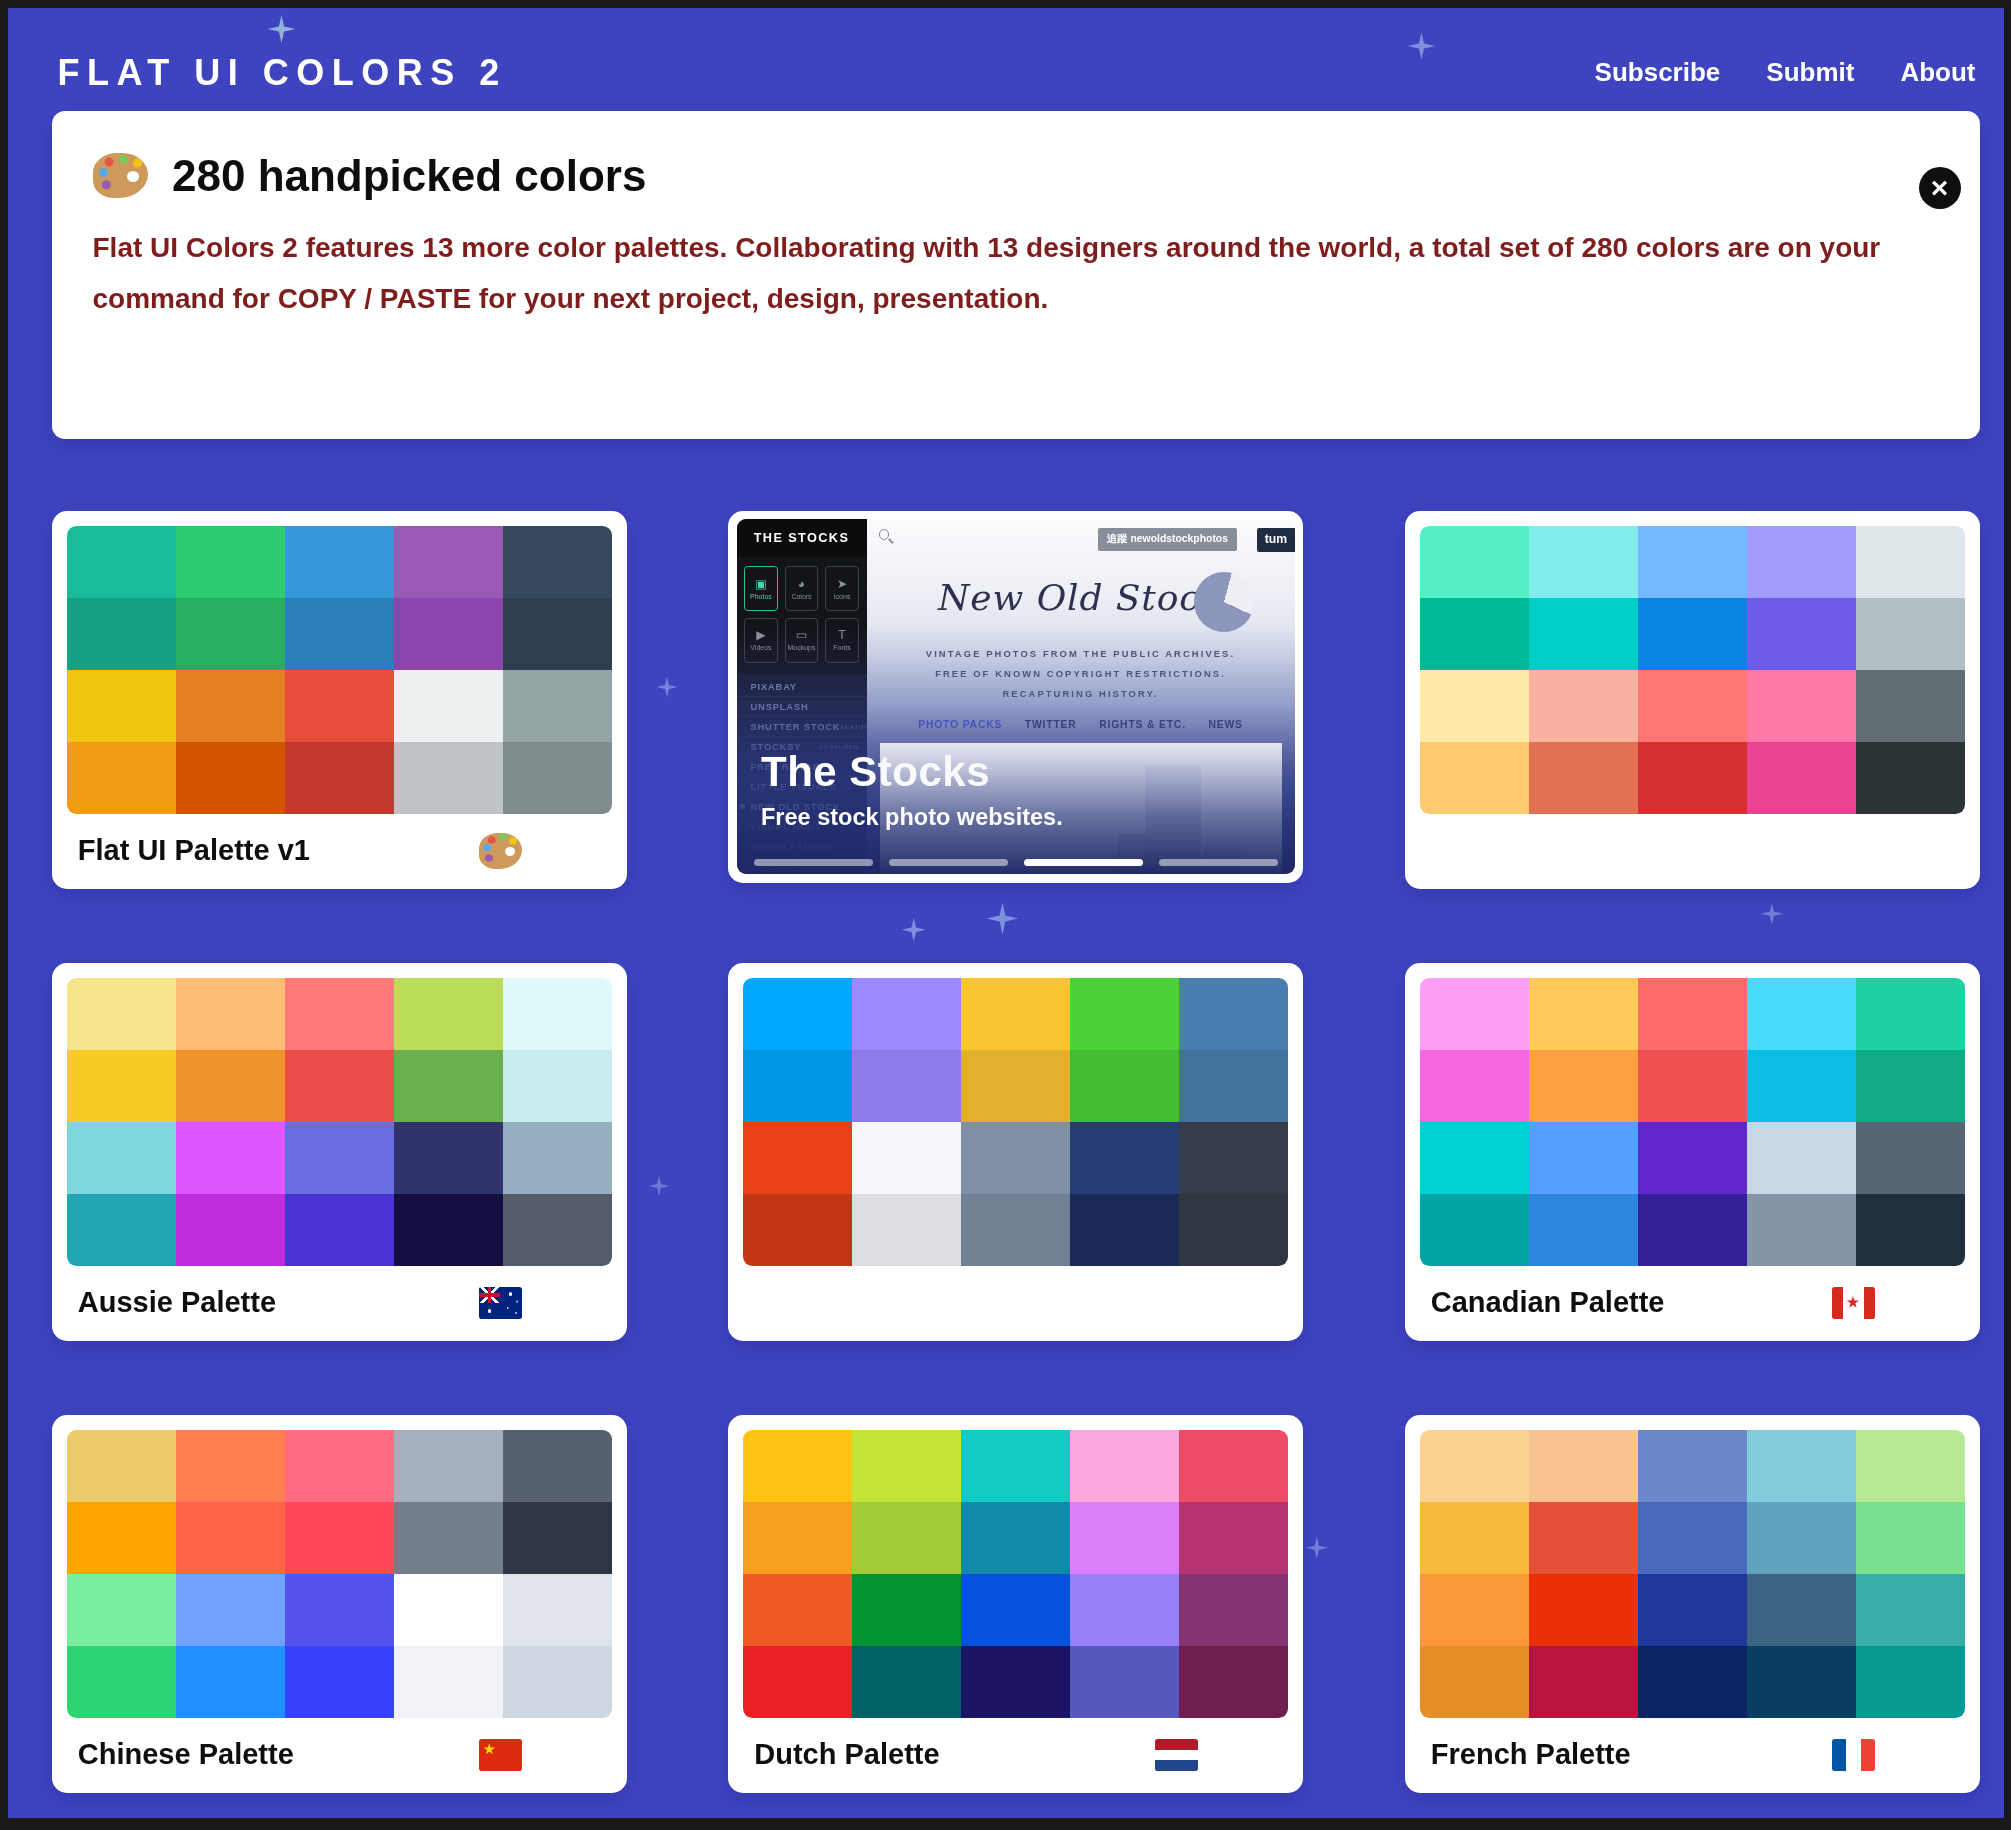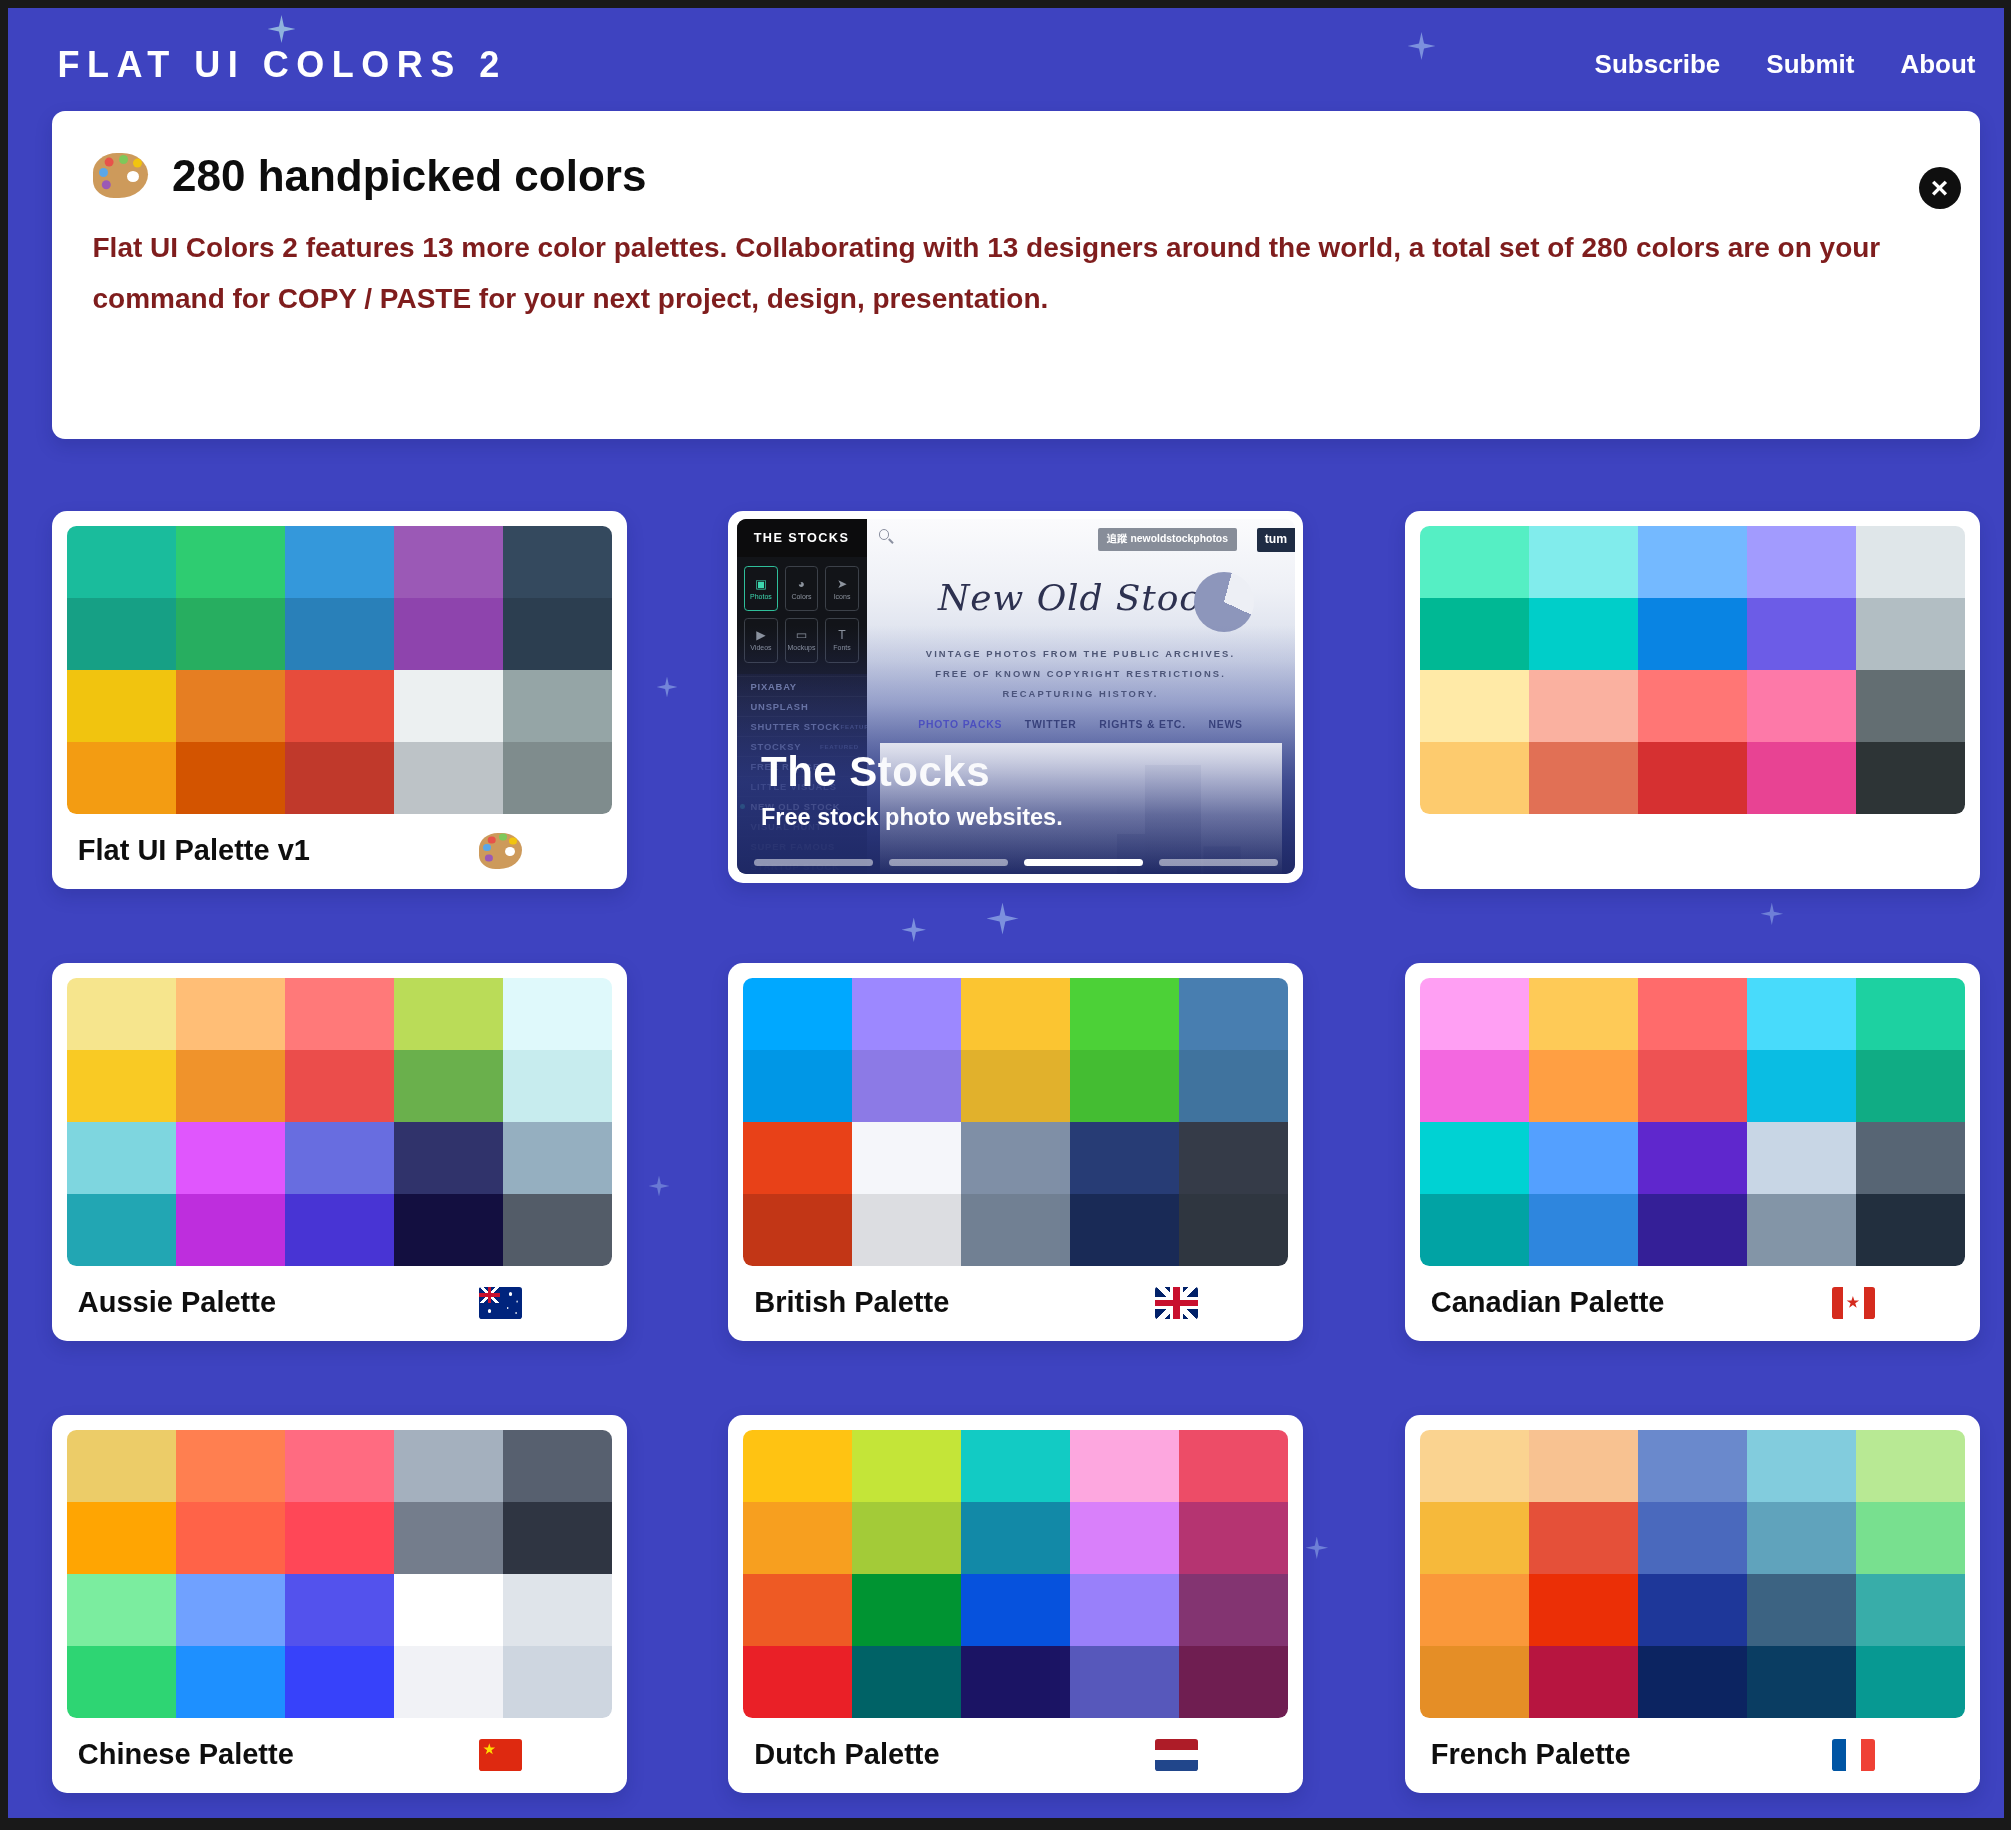--- a/index.html
+++ b/index.html
@@ -15,21 +15,21 @@
   }
   
   .sparkle{
     position:absolute;background:#7c90dd;
     clip-path:polygon(50% 0%,59% 41%,100% 50%,59% 59%,50% 100%,41% 59%,0% 50%,41% 41%);
     z-index:0;
   }
   
   .header{
     position:relative;height:102px;display:flex;align-items:center;
-    justify-content:space-between;padding:6px 28px 0 50px;z-index:1;
+    justify-content:space-between;padding:14px 28px 0 50px;z-index:1;
   }
   .logo{color:#fff;font-size:36px;font-weight:700;letter-spacing:7.5px;}
   .nav{display:flex;gap:46px;}
   .nav-item{color:#fff;font-size:26px;font-weight:700;cursor:pointer;}
   
   .intro{
     position:absolute;left:44px;top:103px;width:1928px;height:328px;
     background:#fff;border-radius:13px;box-sizing:border-box;
     padding:40px 45px 0 41px;z-index:1;
     box-shadow:0 7.5px 17px rgba(15,20,90,.18);
@@ -397,24 +397,20 @@
           <div class="swatch" style="background: rgb(245, 246, 250);"></div>
           <div class="swatch" style="background: rgb(127, 143, 166);"></div>
           <div class="swatch" style="background: rgb(39, 60, 117);"></div>
           <div class="swatch" style="background: rgb(53, 59, 72);"></div>
           <div class="swatch" style="background: rgb(194, 54, 22);"></div>
           <div class="swatch" style="background: rgb(220, 221, 225);"></div>
           <div class="swatch" style="background: rgb(113, 128, 147);"></div>
           <div class="swatch" style="background: rgb(25, 42, 86);"></div>
           <div class="swatch" style="background: rgb(47, 54, 64);"></div>
         </div>
-    <div class="card-footer">
-      <span class="card-title">British Palette</span>
-      <span class="flag" data-flag="gb"></span>
-    </div>
   </article>
       <article class="card palette-card" style="order: 6;">
     <div class="swatch-grid">
           <div class="swatch" style="background: rgb(255, 159, 243);"></div>
           <div class="swatch" style="background: rgb(254, 202, 87);"></div>
           <div class="swatch" style="background: rgb(255, 107, 107);"></div>
           <div class="swatch" style="background: rgb(72, 219, 251);"></div>
           <div class="swatch" style="background: rgb(29, 209, 161);"></div>
           <div class="swatch" style="background: rgb(243, 104, 224);"></div>
           <div class="swatch" style="background: rgb(255, 159, 67);"></div>

